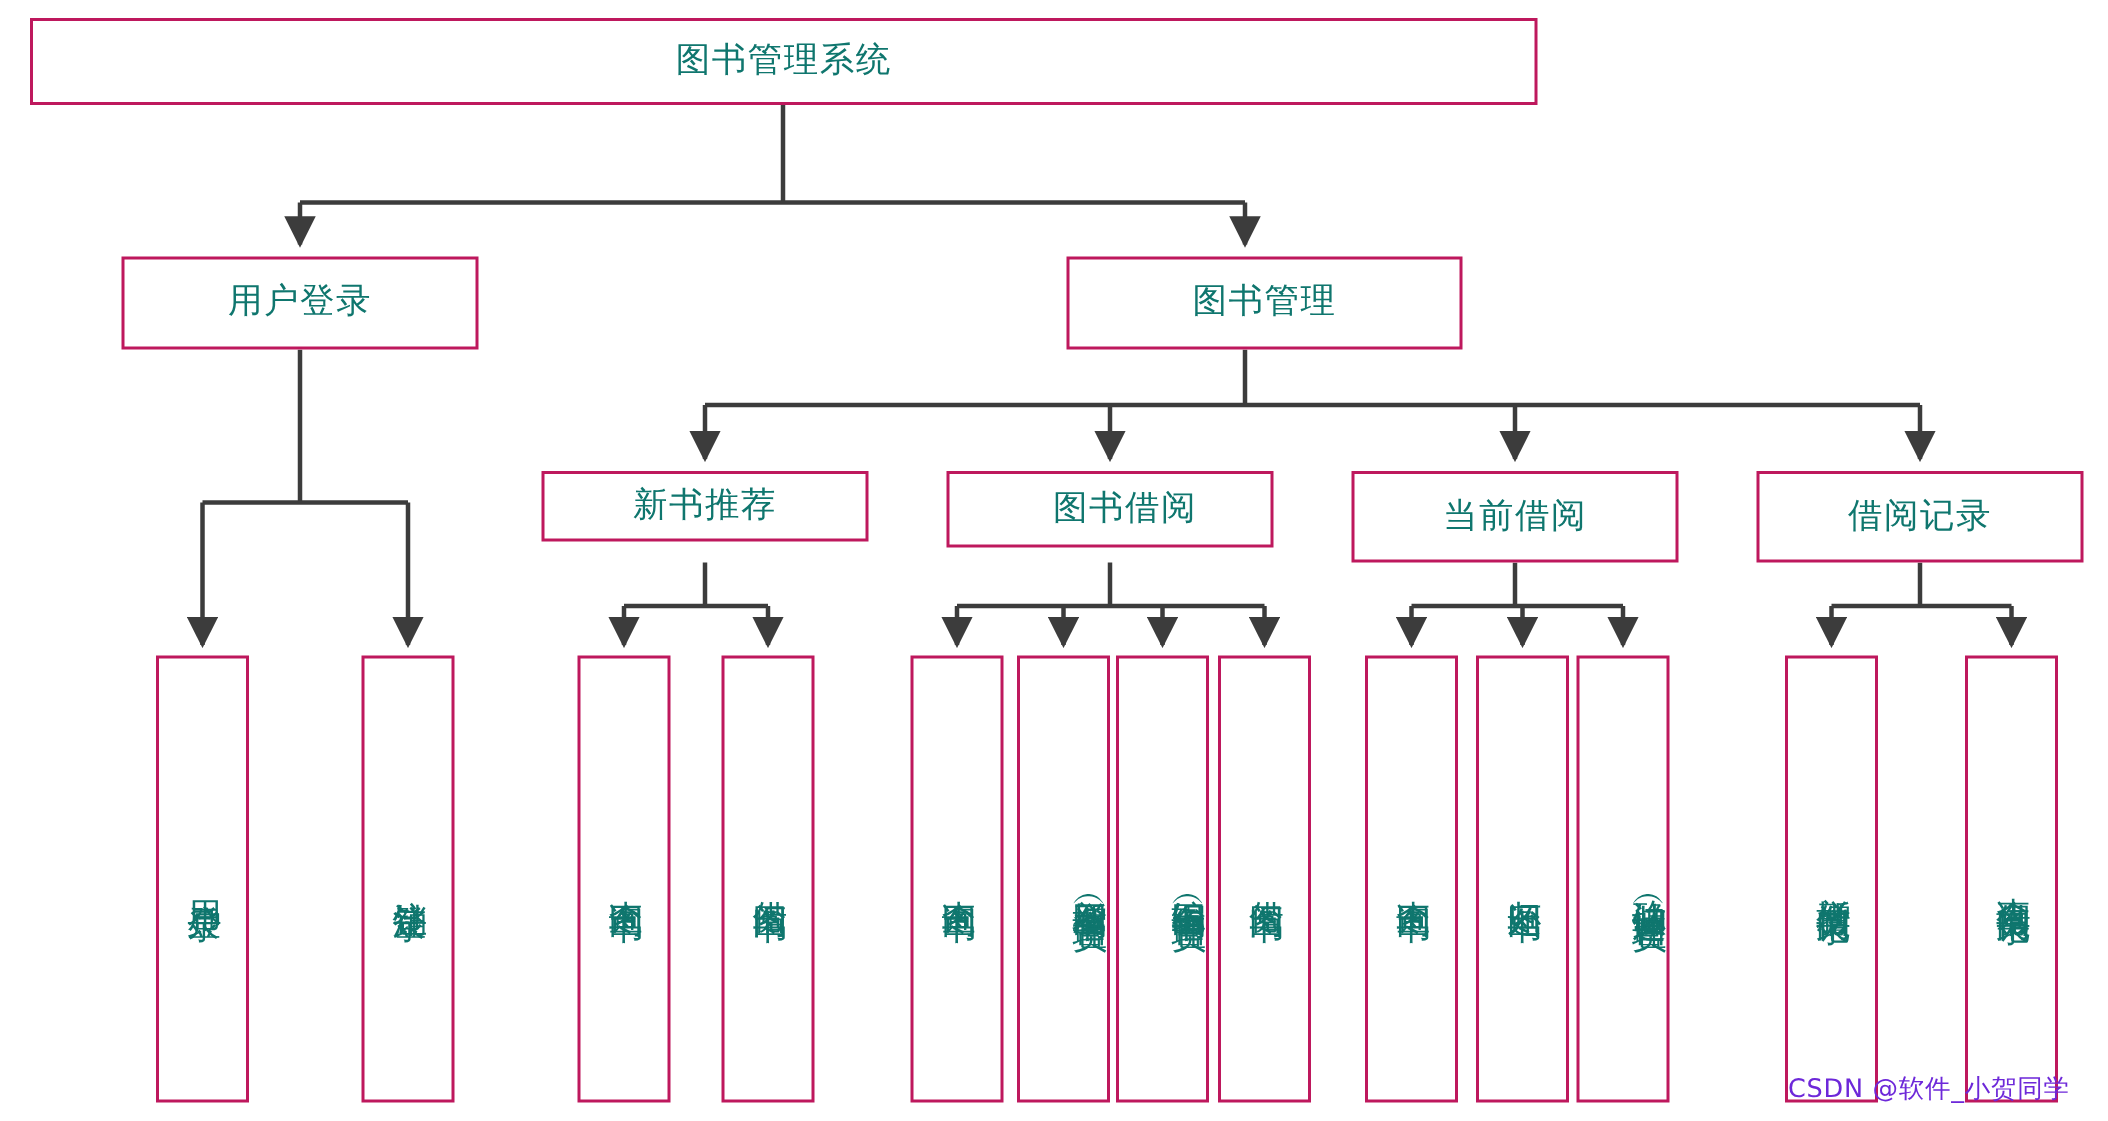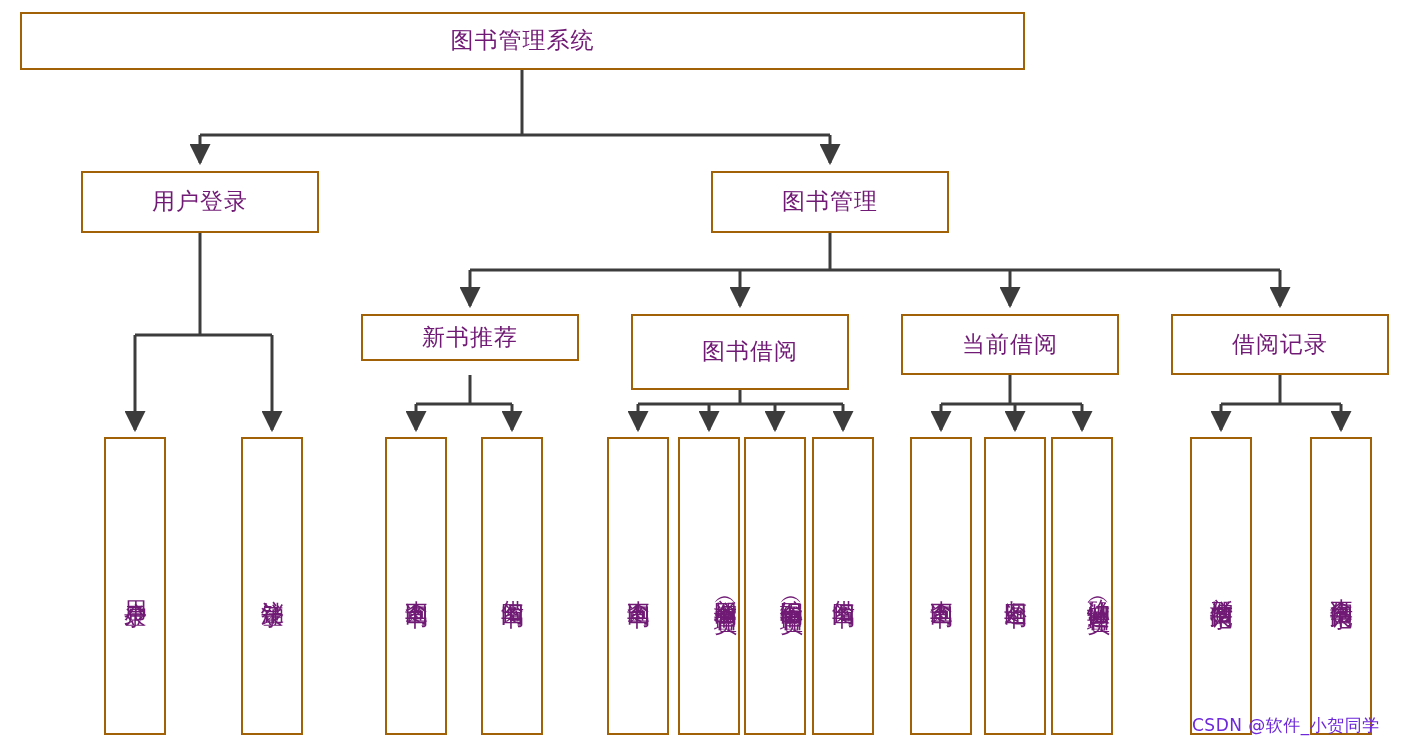--- a/index.html
+++ b/index.html
@@ -21,26 +21,26 @@
     position: absolute;
     left: 0;
     top: 0;
     width: 1405px;
     height: 747px;
     pointer-events: none;
   }
   .node {
     position: absolute;
     box-sizing: border-box;
-    border: 2px solid #a16207;
+    border: 2px solid #be185d;
     background: #ffffff;
     display: flex;
     align-items: center;
     justify-content: center;
-    color: #701a75;
+    color: #0f766e;
   }
   .node-h {
     font-size: 23px;
     letter-spacing: 1px;
     line-height: 1.1;
     white-space: nowrap;
   }
   .node-v {
     writing-mode: vertical-rl;
     text-orientation: upright;
@@ -122,28 +122,28 @@
     </g>
   </svg>
 
   <div class="node node-h" style="left:20px; top:12px; width:1005px; height:58px;">
     <span>图书管理系统</span>
   </div>
 
   <div class="node node-h" style="left:81px; top:171px; width:238px; height:62px;">
     <span>用户登录</span>
   </div>
-  <div class="node node-h" style="left:711px; top:171px; width:238px; height:62px;">
+  <div class="node node-h" style="left:711px; top:171px; width:264px; height:62px;">
     <span>图书管理</span>
   </div>
 
   <div class="node node-h" style="left:361px; top:314px; width:218px; height:47px;">
     <span>新书推荐</span>
   </div>
-  <div class="node node-h" style="left:631px; top:314px; width:218px; height:76px;padding-left:20px;">
+  <div class="node node-h" style="left:631px; top:314px; width:218px; height:51px;padding-left:20px;">
     <span>图书借阅</span>
   </div>
   <div class="node node-h" style="left:901px; top:314px; width:218px; height:61px;">
     <span>当前借阅</span>
   </div>
   <div class="node node-h" style="left:1171px; top:314px; width:218px; height:61px;">
     <span>借阅记录</span>
   </div>
 
   <div class="node node-v centered" style="left:104px; top:437px; width:62px; height:298px;">

